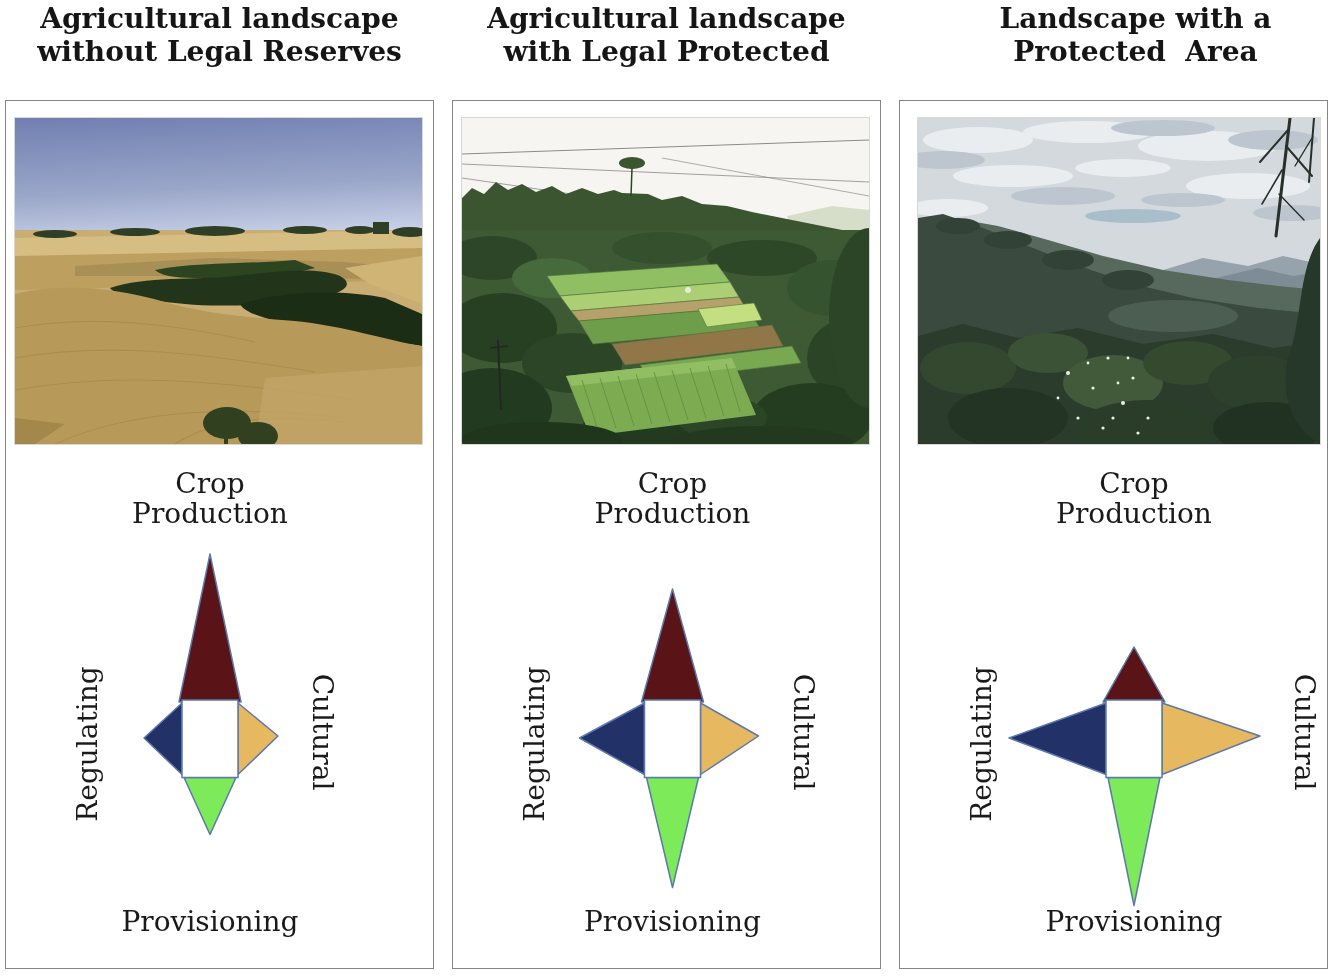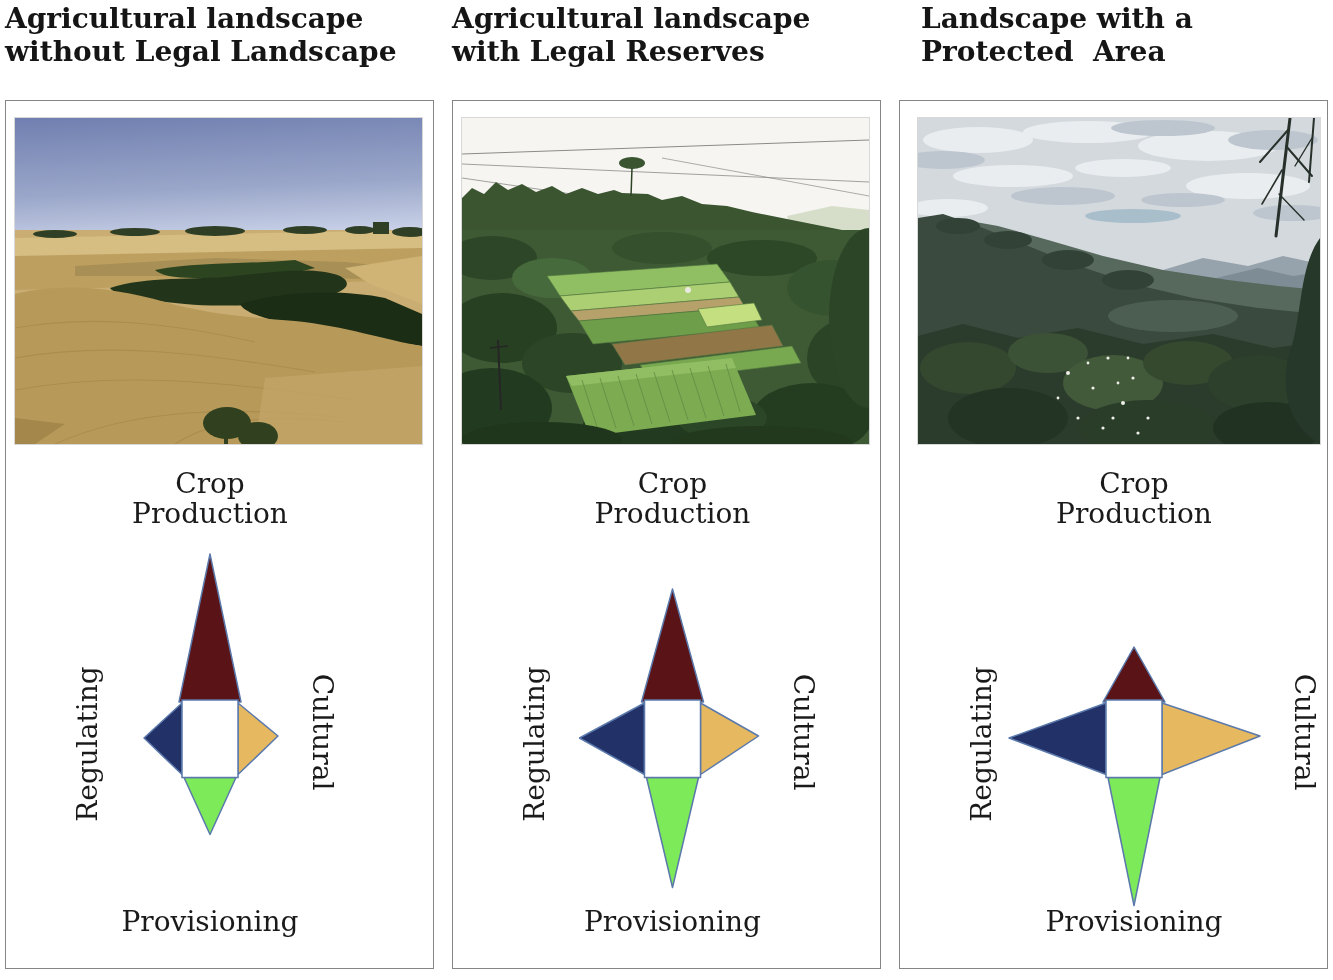--- a/index.html
+++ b/index.html
@@ -1,21 +1,21 @@
 <!DOCTYPE html>
 <html><head>
 <meta charset="utf-8">
 <style>
   html,body{margin:0;padding:0;background:#fff;}
   #stage{
     position:relative; width:1333px; height:980px; overflow:hidden;
     background:#fff; font-family:"DejaVu Serif","Liberation Serif",serif; color:#151515;
   }
   .panel-title{
-    position:absolute; top:2px; width:429px; text-align:left;
+    position:absolute; top:2px; width:429px; text-align:center;
     font-weight:bold; font-size:28px; line-height:33px; white-space:pre;
   }
   .panel{
     position:absolute; top:100px; width:429px; height:869px;
     background:#fff; border:1.5px solid #858585; box-sizing:border-box;
   }
   .photo{
     position:absolute; top:17px; display:block; outline:1px solid #d8d8d8;
   }
   .star{
@@ -30,22 +30,22 @@
     position:absolute; font-size:28px; color:#1a1a1a; white-space:nowrap;
     transform:translate(-50%,-50%) rotate(-90deg);
   }
   .side-label.cult-label{ transform:translate(-50%,-50%) rotate(90deg); }
 </style>
 </head>
 <body>
 
 <div id="stage">
 
-  <div class="panel-title" style="left:5px"><span>Agricultural landscape</span><br><span>without Legal Landscape</span></div>
-  <div class="panel-title" style="left:452px"><span>Agricultural landscape</span><br><span>with Legal Reserves</span></div>
+  <div class="panel-title" style="left:5px"><span>Agricultural landscape</span><br><span>without Legal Reserves</span></div>
+  <div class="panel-title" style="left:452px"><span>Agricultural landscape</span><br><span>with Legal Protected</span></div>
   <div class="panel-title" style="left:921px"><span>Landscape with a</span><br><span>Protected  Area</span></div>
 
   <div class="panel" style="left:5px">
     <svg class="photo" style="left:9px" width="407" height="326" viewBox="0 0 407 326" preserveAspectRatio="none">
       <defs>
         <linearGradient id="sky1" x1="0" y1="0" x2="0.15" y2="1">
           <stop offset="0" stop-color="#707fb0"></stop>
             <stop offset="0.6" stop-color="#9aa6c9"></stop>
             <stop offset="1" stop-color="#c9d2e8"></stop>
         </linearGradient>

